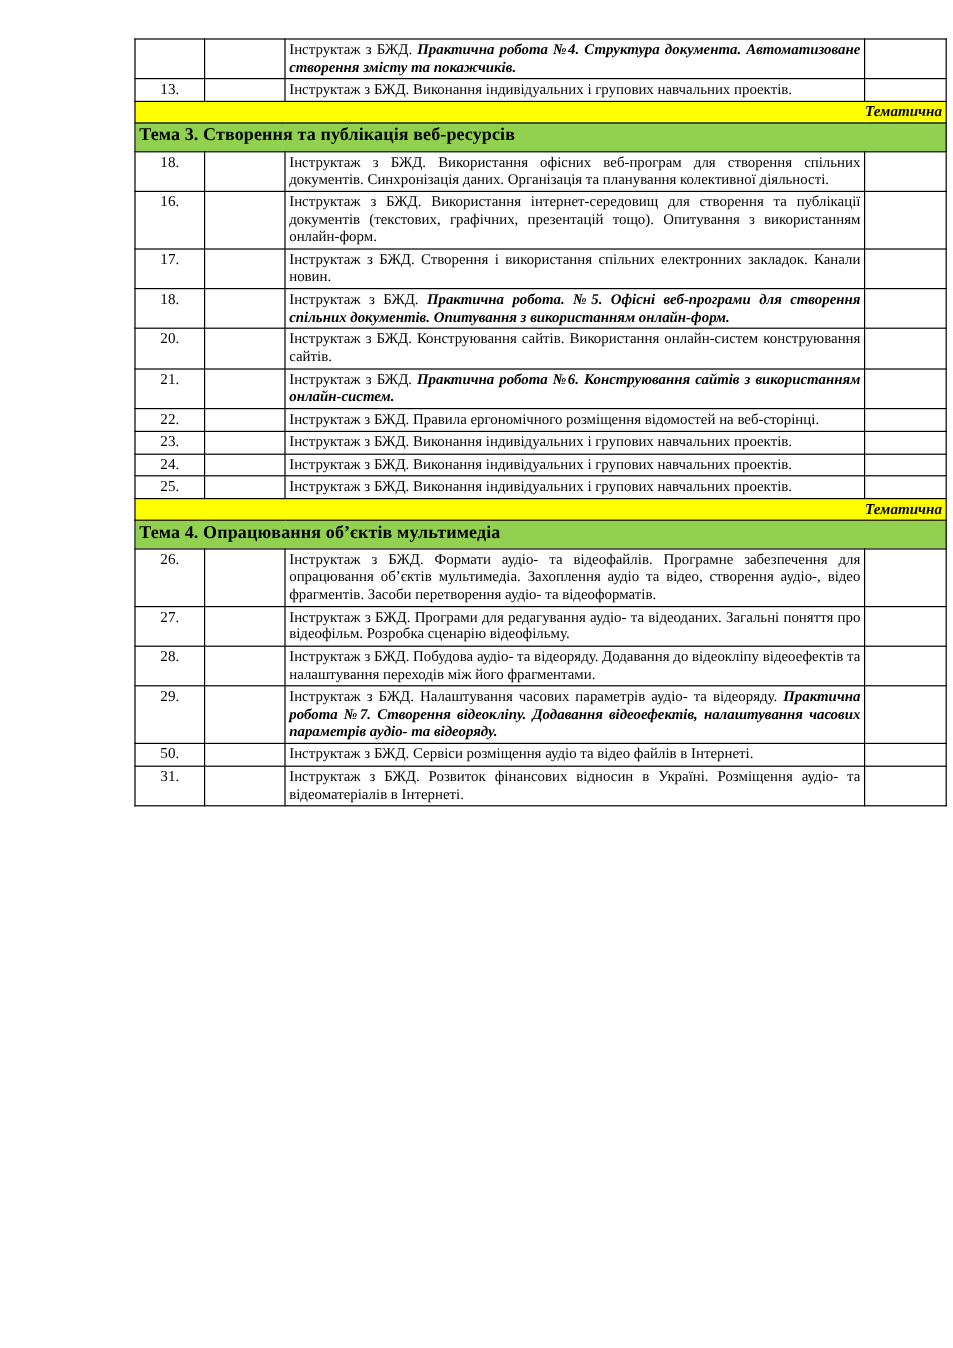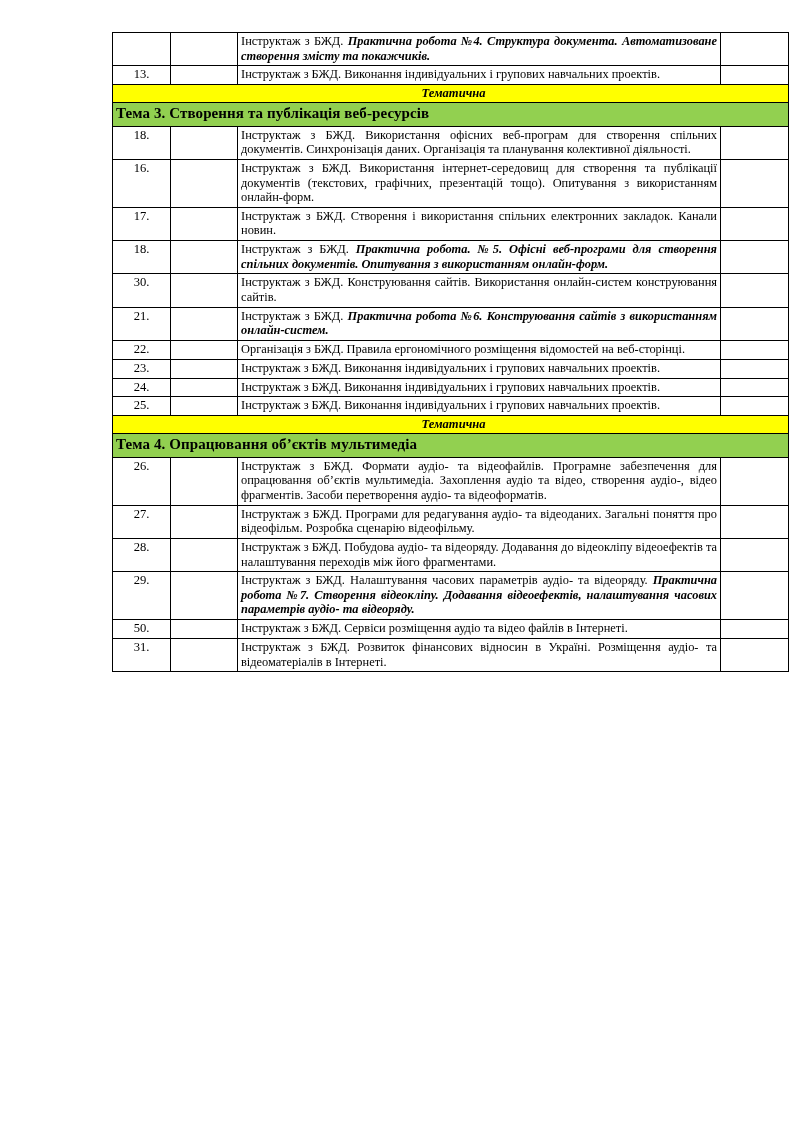--- a/index.html
+++ b/index.html
@@ -58,21 +58,21 @@
   .bi {
     font-weight: bold;
     font-style: italic;
   }
 
   tr.tematychna td {
     background: #ffff00;
     font-weight: bold;
     font-style: italic;
     font-size: 12.6px;
-    text-align: center;
+    text-align: right;
     padding-left: 9px;
     padding-top: 1px;
     padding-bottom: 1px;
   }
   tr.theme td {
     background: #92d050;
     font-weight: bold;
     font-size: 15px;
     padding-top: 2px;
     padding-bottom: 3px;
@@ -127,35 +127,35 @@
           <td class="body"><span>Інструктаж з БЖД. Створення і використання спільних електронних закладок. Канали новин.</span></td>
           <td class="note"></td>
         </tr>
         <tr class="lesson">
           <td class="num">18.</td>
           <td class="date"></td>
           <td class="body"><span>Інструктаж з БЖД. </span><span class="bi">Практична робота. №5. Офісні веб-програми для створення спільних документів. Опитування з використанням онлайн-форм.</span></td>
           <td class="note"></td>
         </tr>
         <tr class="lesson">
-          <td class="num">30.</td>
+          <td class="num">20.</td>
           <td class="date"></td>
           <td class="body"><span>Інструктаж з БЖД. Конструювання сайтів. Використання онлайн-систем конструювання сайтів.</span></td>
           <td class="note"></td>
         </tr>
         <tr class="lesson">
           <td class="num">21.</td>
           <td class="date"></td>
           <td class="body"><span>Інструктаж з БЖД. </span><span class="bi">Практична робота №6. Конструювання сайтів з використанням онлайн-систем.</span></td>
           <td class="note"></td>
         </tr>
         <tr class="lesson">
           <td class="num">22.</td>
           <td class="date"></td>
-          <td class="body"><span>Організація з БЖД. Правила ергономічного розміщення відомостей на веб-сторінці.</span></td>
+          <td class="body"><span>Інструктаж з БЖД. Правила ергономічного розміщення відомостей на веб-сторінці.</span></td>
           <td class="note"></td>
         </tr>
         <tr class="lesson">
           <td class="num">23.</td>
           <td class="date"></td>
           <td class="body"><span>Інструктаж з БЖД. Виконання індивідуальних і групових навчальних проектів.</span></td>
           <td class="note"></td>
         </tr>
         <tr class="lesson">
           <td class="num">24.</td>

